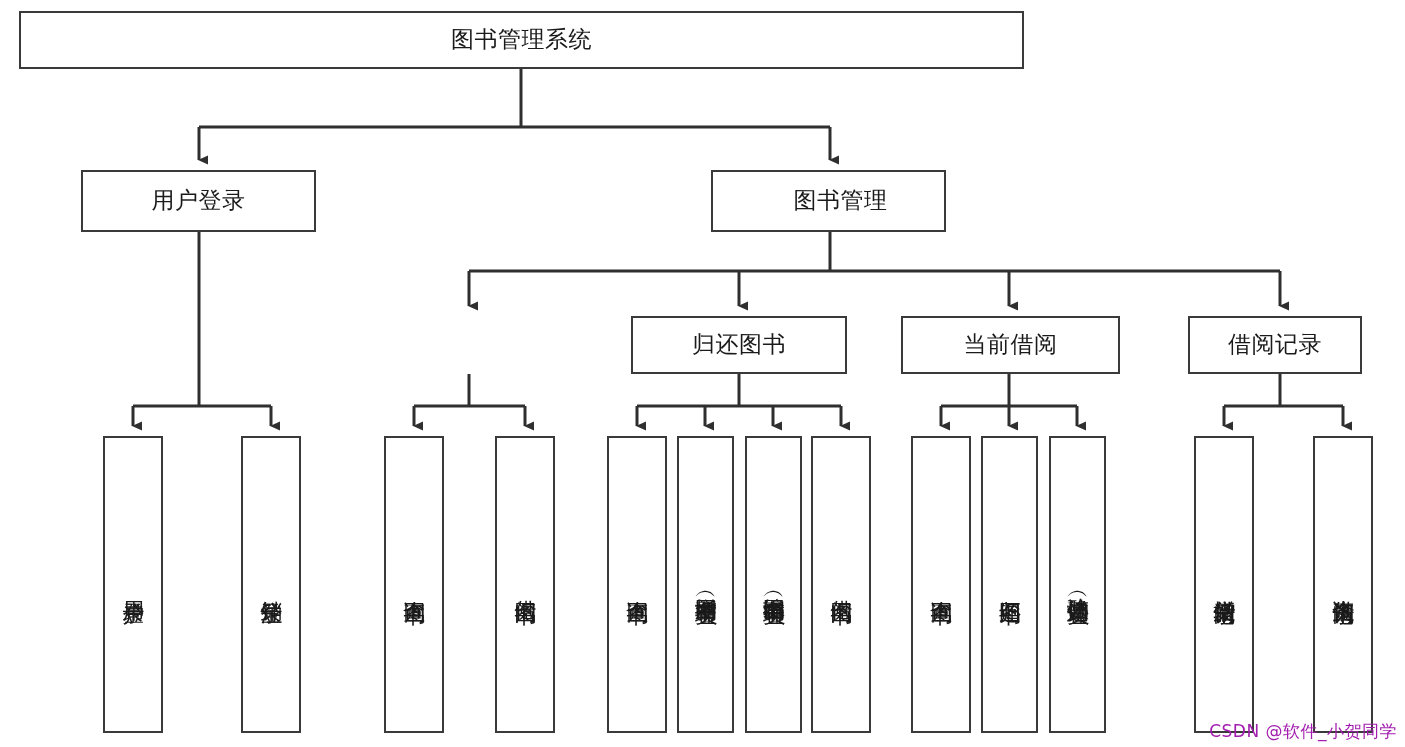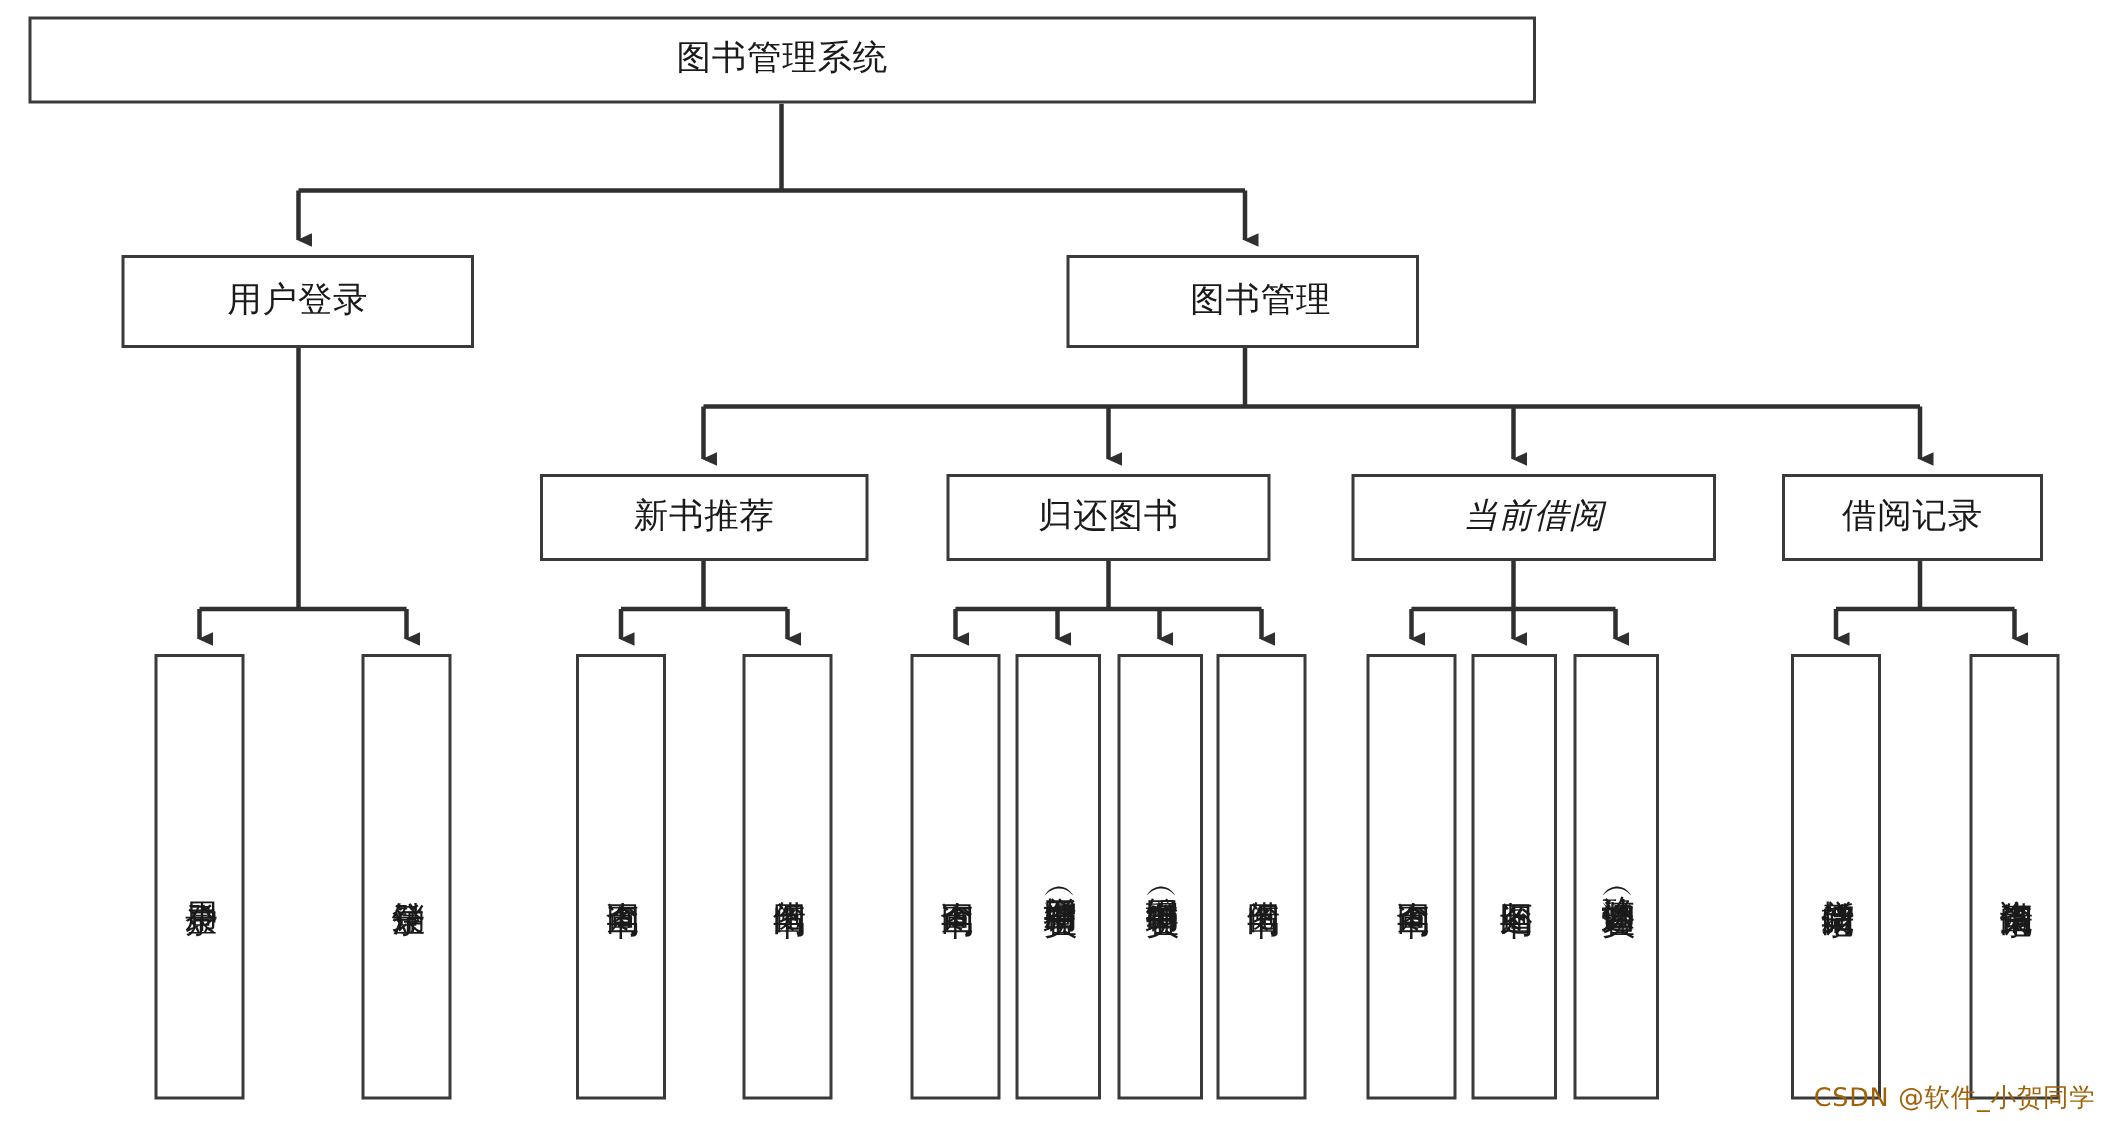--- a/index.html
+++ b/index.html
@@ -53,21 +53,21 @@
     line-height: 1.22;
     letter-spacing: 1px;
     white-space: nowrap;
     text-align: center;
   }
   .watermark {
     position: absolute;
     right: 8px;
     bottom: 4px;
     font-size: 17px;
-    color: #a16207;
+    color: #a21caf;
     letter-spacing: 0.5px;
     white-space: nowrap;
     user-select: none;
   }
 </style>
 </head>
 <body>
 
 <div id="diagram-root">
 
@@ -125,27 +125,24 @@
     <span class="node-label">图书管理系统</span>
   </div>
 
   <div class="node horizontal" style="left:81px; top:170px; width:235px; height:62px;">
     <span class="node-label">用户登录</span>
   </div>
   <div class="node horizontal" style="left:711px; top:170px; width:235px; height:62px;padding-left:24px;">
     <span class="node-label">图书管理</span>
   </div>
 
-  <div class="node horizontal" style="left:360px; top:316px; width:219px; height:58px;">
-    <span class="node-label">新书推荐</span>
-  </div>
   <div class="node horizontal" style="left:631px; top:316px; width:216px; height:58px;">
     <span class="node-label">归还图书</span>
   </div>
-  <div class="node horizontal" style="left:901px; top:316px; width:243px; height:58px;font-style:italic;">
+  <div class="node horizontal" style="left:901px; top:316px; width:219px; height:58px;">
     <span class="node-label">当前借阅</span>
   </div>
   <div class="node horizontal" style="left:1188px; top:316px; width:174px; height:58px;">
     <span class="node-label">借阅记录</span>
   </div>
 
   <div class="node vertical" style="left:103px; top:436px; width:60px; height:297px;">
     <span class="node-label">用户登录</span>
   </div>
   <div class="node vertical" style="left:241px; top:436px; width:60px; height:297px;">

